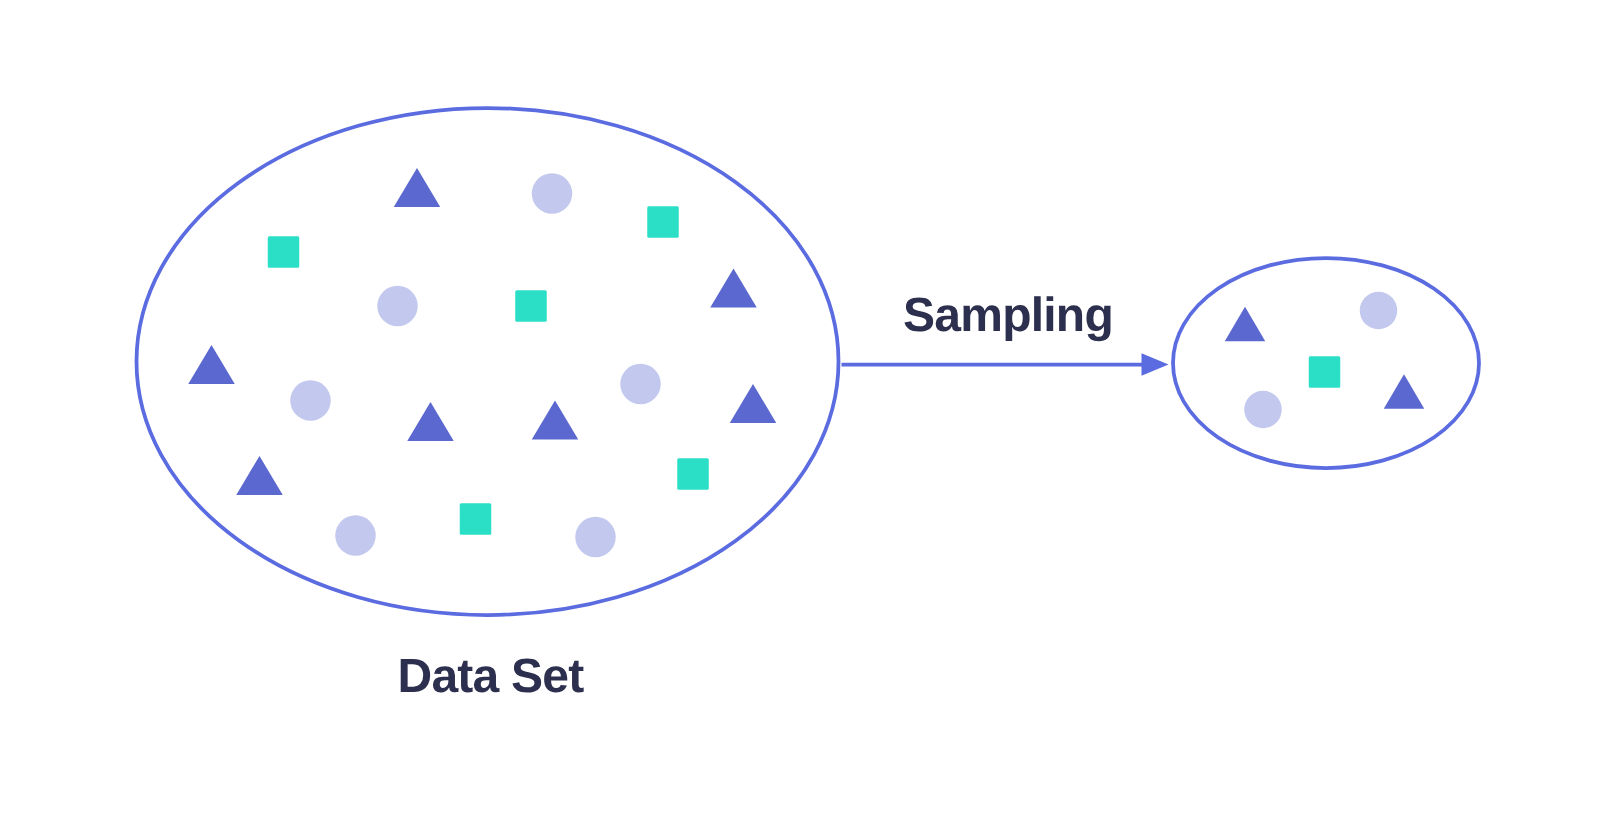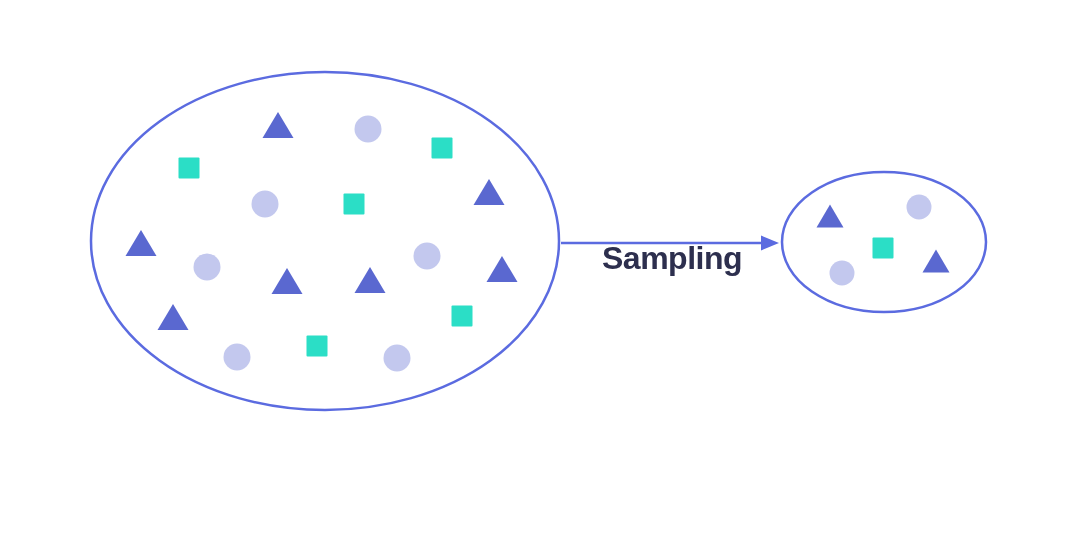--- a/index.html
+++ b/index.html
@@ -22,21 +22,20 @@
   }
   .diagram-label {
     position: absolute;
     transform: translate(-50%, -50%);
     font-family: "Liberation Sans", sans-serif;
     font-weight: 700;
     font-size: 32px;
     letter-spacing: -0.5px;
     white-space: nowrap;
     user-select: none;
-    margin-top: 48px;
   }
 </style>
 </head>
 <body>
 
 <div class="stage">
   <svg width="1080" height="544" viewBox="0 0 1080 544" xmlns="http://www.w3.org/2000/svg">
       <ellipse cx="325" cy="241" rx="234" ry="169" fill="none" stroke="#5b6be0" stroke-width="2.5"></ellipse>
       <polygon points="278,112 262.5,138 293.5,138" fill="#5a68d0" stroke-linejoin="round"></polygon>
       <circle cx="368" cy="129" r="13.5" fill="#c3c8ee"></circle>
@@ -61,14 +60,15 @@
       <circle cx="919" cy="207" r="12.5" fill="#c3c8ee"></circle>
       <rect x="872.5" y="237.5" width="21" height="21" rx="1" fill="#2bdec6"></rect>
       <polygon points="936,249.5 922.5,272.5 949.5,272.5" fill="#5a68d0" stroke-linejoin="round"></polygon>
       <circle cx="842" cy="273" r="12.5" fill="#c3c8ee"></circle>
       <line x1="561" y1="243" x2="765" y2="243" stroke="#5b6be0" stroke-width="2.5"></line>
       <polygon points="779,243 761,235.5 761,250.5" fill="#5b6be0"></polygon>
     </svg>
 
   <div class="diagram-label" style="left: 672px; top: 210px; color: rgb(45, 47, 78);">Sampling</div>
 
+  <div class="diagram-label" style="left: 327px; top: 451px; color: rgb(45, 47, 78);">Data Set</div>
 
 </div>
 
 </body></html>

